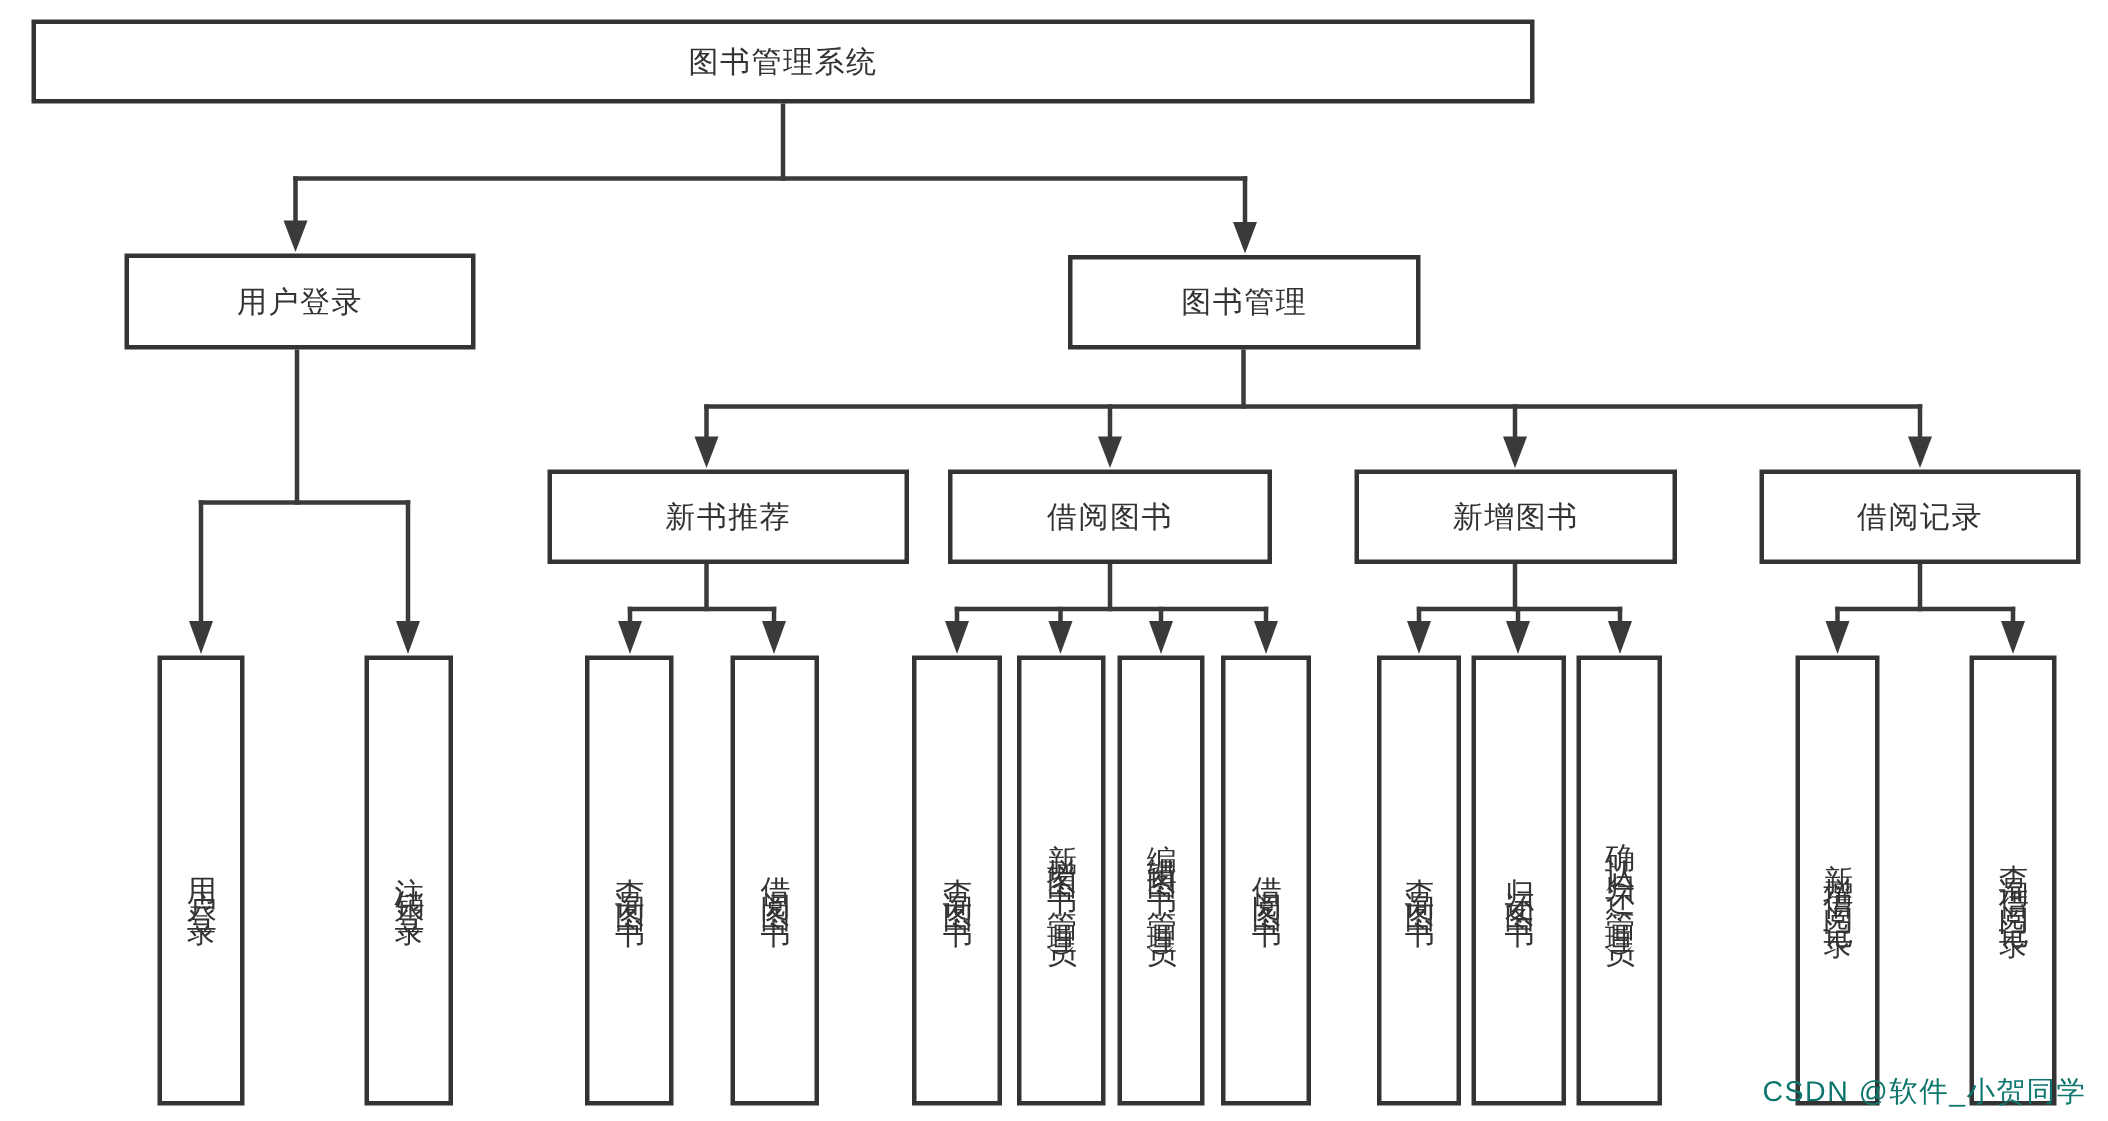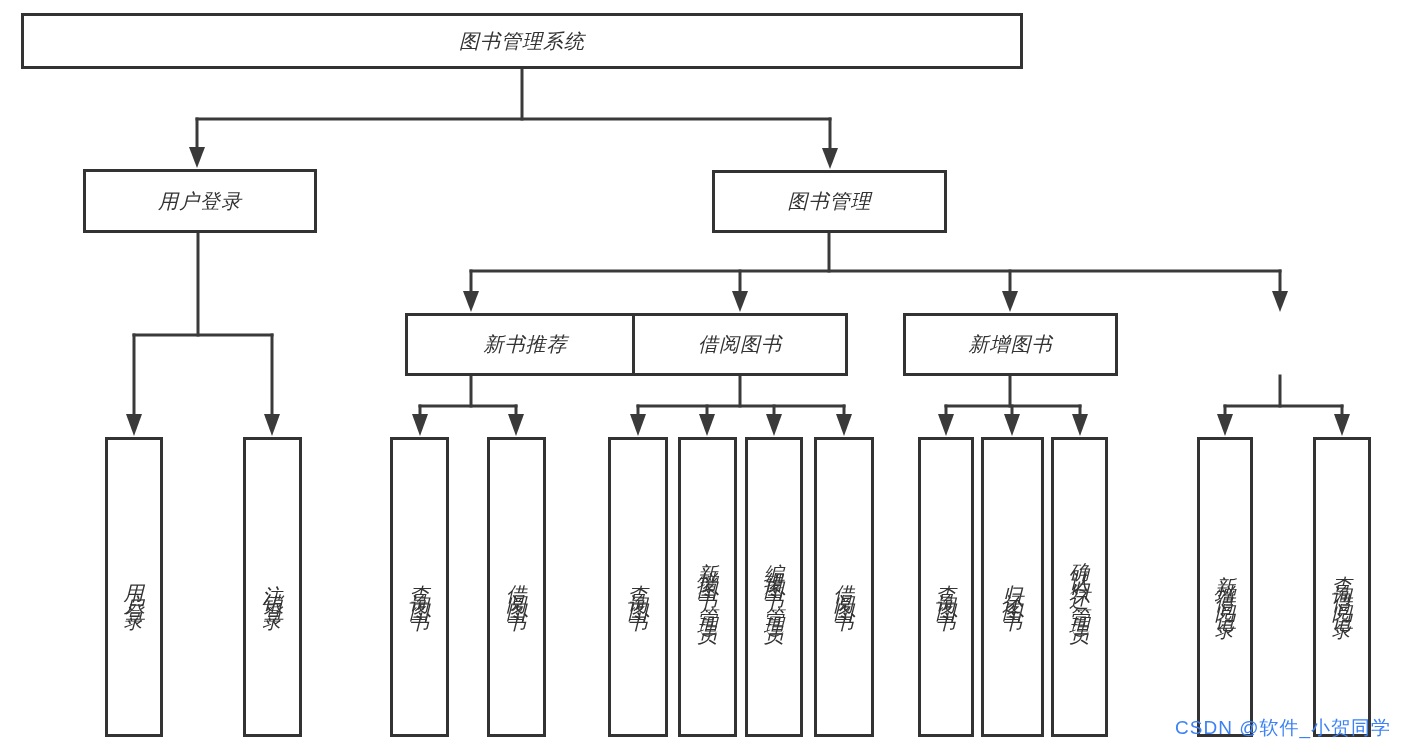--- a/index.html
+++ b/index.html
@@ -12,40 +12,39 @@
     overflow:hidden;
   }
   #connectors{position:absolute;left:0;top:0;width:1405px;height:747px;}
   .node{
     position:absolute;
     box-sizing:border-box;
     border:3px solid #333333;
     background:#ffffff;
     display:flex;align-items:center;justify-content:center;
     text-align:center;
-    font-style:italic;
   }
   .node.h{font-size:20px;letter-spacing:1px;}
   .node.v{
     font-size:20px;
   }
   .node.v .vtext{
     writing-mode:vertical-rl;
     text-orientation:mixed;
     letter-spacing:9px;
     line-height:1;
     white-space:nowrap;
   }
   
   #n-root   {left:21px;  top:13px;  width:1002px; height:56px;}
   
   #n-login  {left:83px;  top:169px; width:234px;  height:64px;}
   #n-mgmt   {left:712px; top:170px; width:235px;  height:63px;}
   
-  #n-newbook{left:365px; top:313px; width:241px;  height:63px;margin-left:40px;}
+  #n-newbook{left:365px; top:313px; width:241px;  height:63px;}
   #n-borrow {left:632px; top:313px; width:216px;  height:63px;}
   #n-current{left:903px; top:313px; width:215px;  height:63px;}
   #n-records{left:1173px;top:313px; width:214px;  height:63px;}
   
   .leaf{top:437px;height:300px;}
   #l-login-1  {left:105px; width:58px;}
   #l-login-2  {left:243px; width:59px;}
   #l-newbook-1{left:390px; width:59px;}
   #l-newbook-2{left:487px; width:59px;}
   #l-borrow-1 {left:608px; width:60px;}
@@ -54,21 +53,21 @@
   #l-borrow-4 {left:814px; width:60px;}
   #l-current-1{left:918px; width:56px;}
   #l-current-2{left:981px; width:63px;}
   #l-current-3{left:1051px;width:57px;}
   #l-records-1{left:1197px;width:56px;}
   #l-records-2{left:1313px;width:58px;}
   #watermark{
     position:absolute;
     right:14px;bottom:6px;
     font-size:19px;
-    color:#3b82f6;
+    color:#0f766e;
     letter-spacing:1px;
     z-index:5;
   }
 </style>
 </head>
 <body>
 
 <div id="stage">
 
   <svg id="connectors" viewBox="0 0 1405 747" xmlns="http://www.w3.org/2000/svg">
@@ -157,20 +156,23 @@
 
   <div class="node h" id="n-newbook">
     <span>新书推荐</span>
   </div>
   <div class="node h" id="n-borrow">
     <span>借阅图书</span>
   </div>
   <div class="node h" id="n-current">
     <span>新增图书</span>
   </div>
+  <div class="node h" id="n-records">
+    <span>借阅记录</span>
+  </div>
 
   <div class="node v leaf" id="l-login-1">
     <span class="vtext">用户登录</span>
   </div>
   <div class="node v leaf" id="l-login-2">
     <span class="vtext">注销登录</span>
   </div>
 
   <div class="node v leaf" id="l-newbook-1">
     <span class="vtext">查询图书</span>

